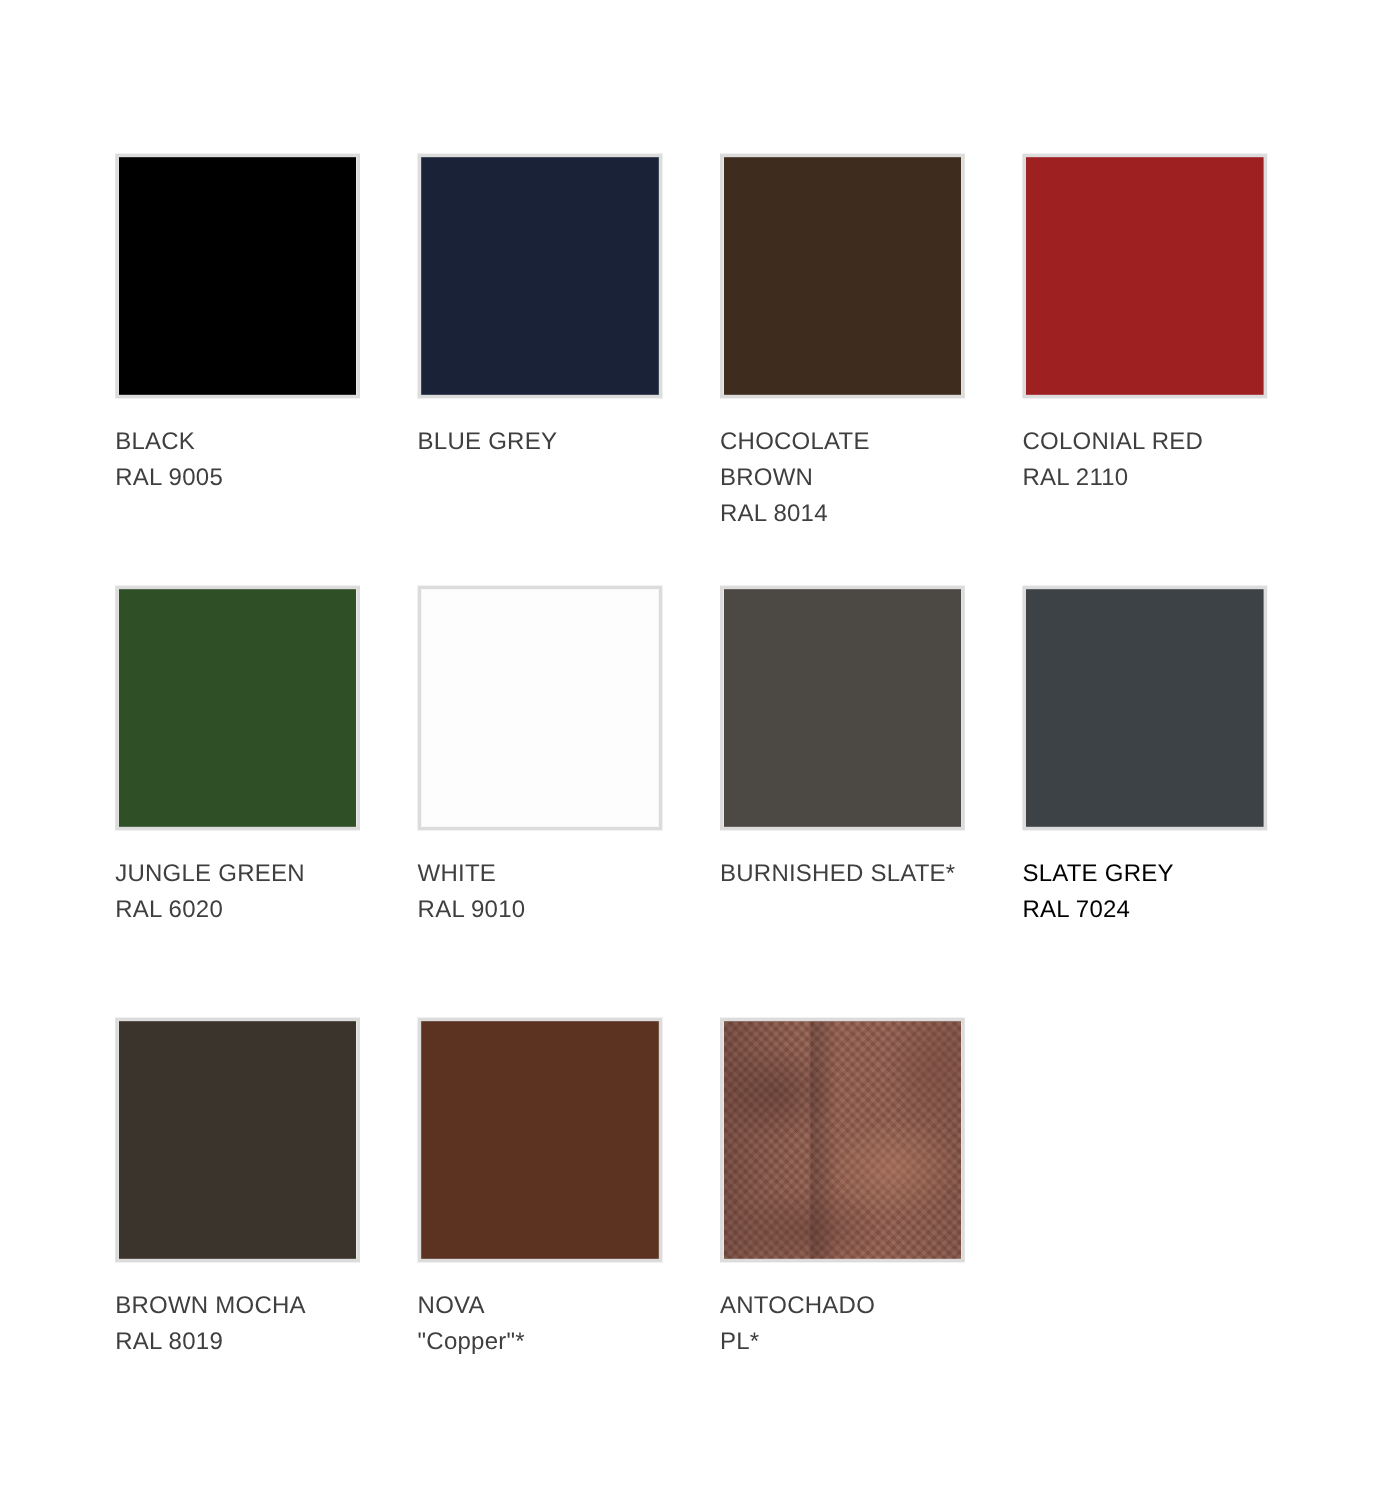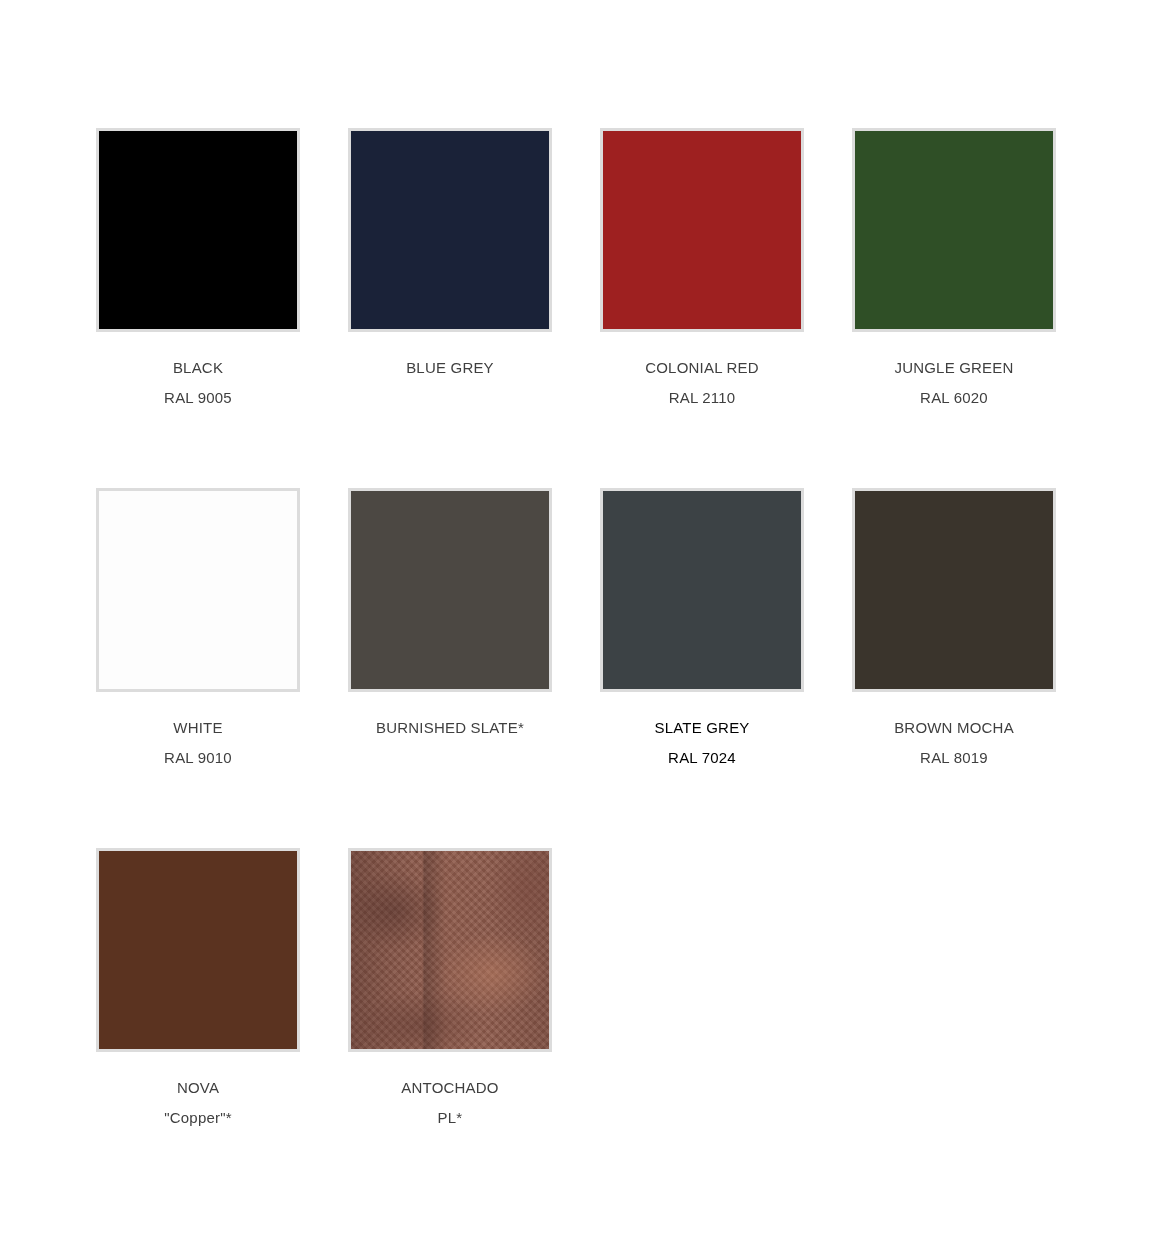--- a/index.html
+++ b/index.html
@@ -40,23 +40,23 @@
     box-sizing: border-box;
     width: 204px;
     height: 204px;
     border: 3px solid #dcdcdc;
     background-clip: padding-box;
   }
 
   .swatch-caption {
     width: 204px;
     margin-top: 21px;
-    text-align: center;
+    text-align: left;
     color: #3f3f3f;
-    font-size: 15px;
+    font-size: 20px;
     line-height: 30px;
     letter-spacing: 0.2px;
     font-weight: 400;
   }
 
   .swatch-name {
     display: block;
   }
 
   .swatch-code {
@@ -109,20 +109,27 @@
     </div>
   </div>
 
   <div class="swatch-cell row-1">
     <div class="swatch-chip" style="background-color: rgb(26, 34, 56); border-color: rgb(220, 220, 220);"></div>
     <div class="swatch-caption" style="color: rgb(63, 63, 63);">
       <span class="swatch-name">BLUE GREY</span>
     </div>
   </div>
 
+  <div class="swatch-cell row-1">
+    <div class="swatch-chip" style="background-color: rgb(62, 45, 30); border-color: rgb(220, 220, 220);"></div>
+    <div class="swatch-caption" style="color: rgb(63, 63, 63);">
+      <span class="swatch-name">CHOCOLATE BROWN</span>
+      <span class="swatch-code">RAL 8014</span>
+    </div>
+  </div>
 
   <div class="swatch-cell row-1">
     <div class="swatch-chip" style="background-color: rgb(158, 32, 32); border-color: rgb(220, 220, 220);"></div>
     <div class="swatch-caption" style="color: rgb(63, 63, 63);">
       <span class="swatch-name">COLONIAL RED</span>
       <span class="swatch-code">RAL 2110</span>
     </div>
   </div>
 
 

